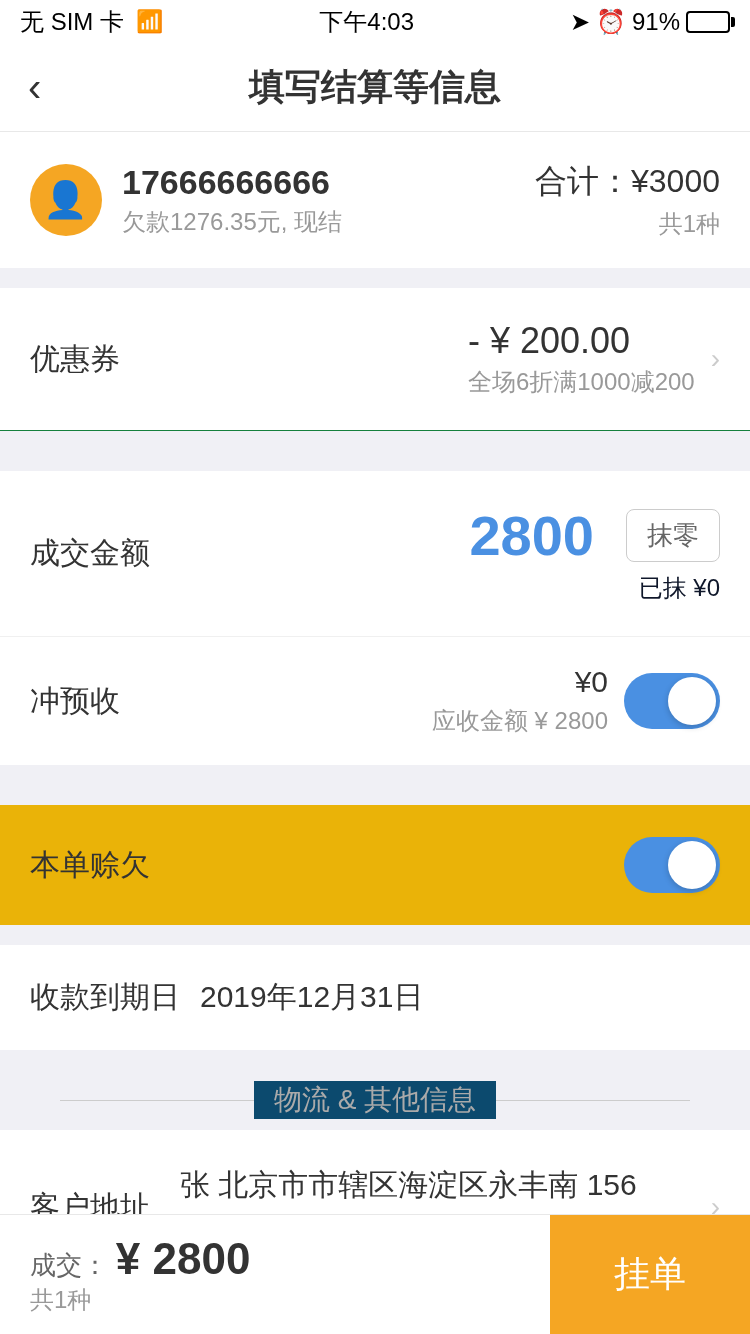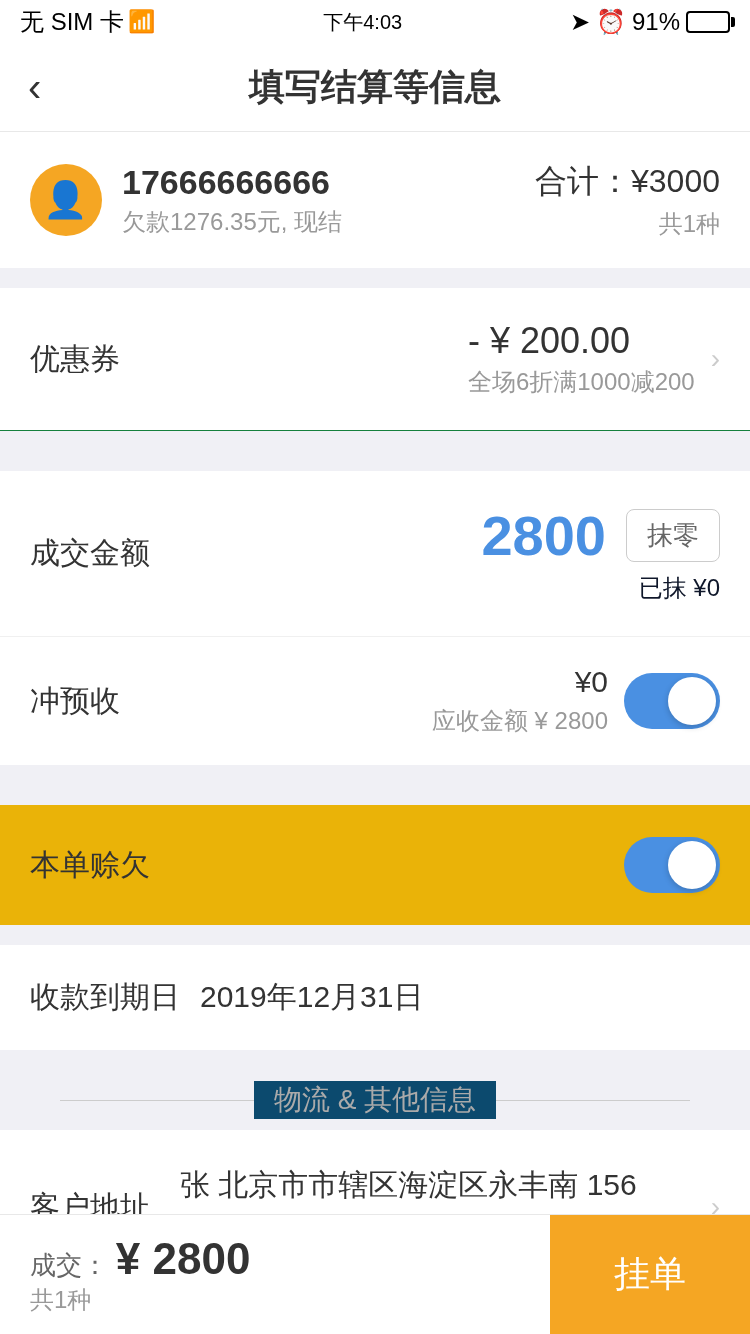--- a/index.html
+++ b/index.html
@@ -19,22 +19,22 @@
       width: 750px;
       height: 44px;
       background: #fff;
       display: flex;
       align-items: center;
       justify-content: space-between;
       padding: 0 20px;
       font-size: 24px;
       color: #000;
     }
-    .status-left { display: flex; align-items: center; gap: 4px; }
-    .status-center { font-size: 20px; font-weight: 500; }
+    .status-left { display: flex; align-items: center; gap: 12px; }
+    .status-center { font-size: 24px; font-weight: 500; }
     .status-right { display: flex; align-items: center; gap: 6px; font-size: 24px; }
     .battery-icon {
       width: 44px; height: 22px; border: 2px solid #000; border-radius: 4px; position: relative; display: inline-block;
     }
     .battery-icon::after {
       content: ''; position: absolute; right: -7px; top: 50%; transform: translateY(-50%);
       width: 4px; height: 10px; background: #000; border-radius: 0 2px 2px 0;
     }
     .battery-fill {
       height: 100%; width: 91%; background: #000; border-radius: 2px;
@@ -115,21 +115,21 @@
       background: #fff;
       margin-bottom: 20px;
     }
     .amount-row {
       padding: 32px 30px;
       display: flex;
       align-items: center;
       justify-content: space-between;
       border-bottom: 1px solid #f0f0f0;
     }
-    .amount-value-wrap { display: flex; align-items: center; gap: 20px; }
+    .amount-value-wrap { display: flex; align-items: center; gap: 32px; }
     .amount-big { font-size: 56px; color: #4a90e2; font-weight: 600; }
     .round-btn {
       border: 1px solid #ccc; border-radius: 8px; padding: 8px 20px;
       font-size: 26px; color: #666; background: #fff;
     }
     .amount-sub { font-size: 24px; color: #0f172a; margin-top: 4px; text-align: right; }
 
     .prepay-row {
       padding: 28px 30px;
       display: flex;

